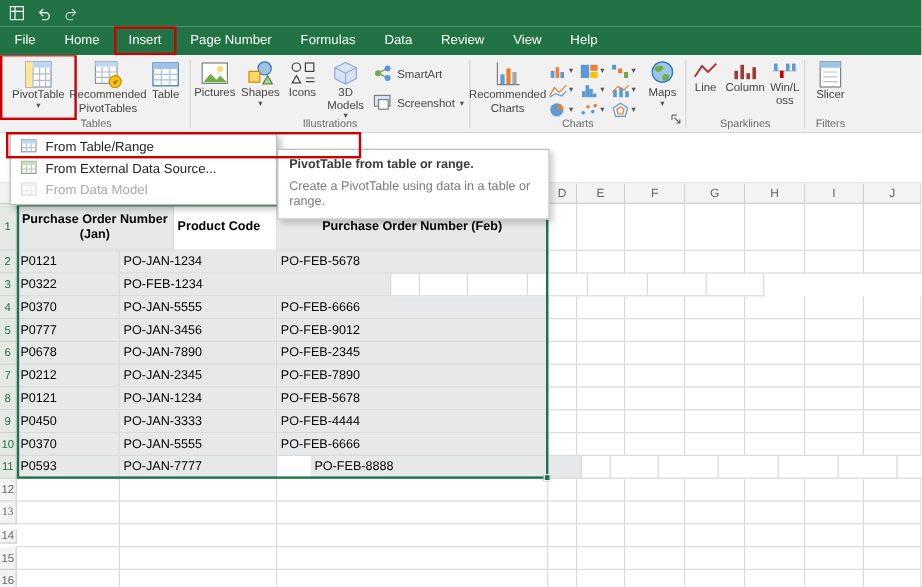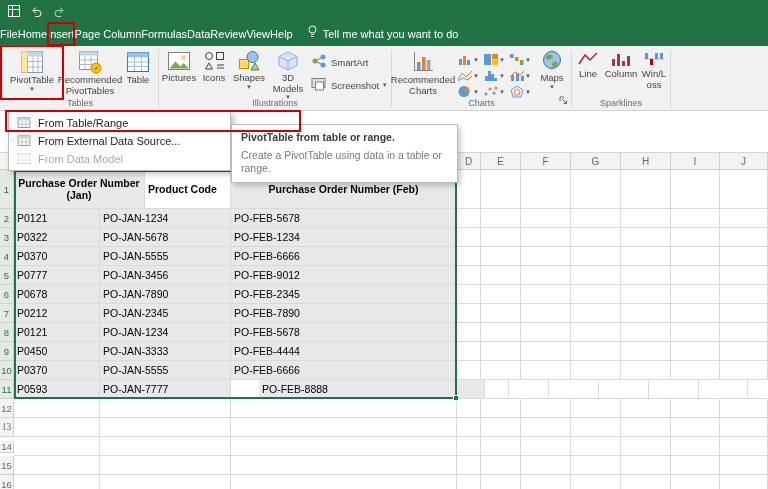--- a/index.html
+++ b/index.html
@@ -7,21 +7,21 @@
   body{font-family:"Liberation Sans",sans-serif;position:relative;background:#fff}
 
   
   .titlebar{position:absolute;left:0;top:0;width:768px;height:22px;background:#217346;color:#fff;display:flex;align-items:center}
   .qat{display:flex;gap:10px;margin-left:8px;align-items:center}
   .qat svg{display:block}
   .wintitle{position:absolute;left:522px;top:5px;font-size:11px;white-space:nowrap}
 
   
   .tabsbar{position:absolute;left:0;top:22px;width:768px;height:24px;background:#217346;display:flex;color:#fff;font-size:11px}
-  .tab{padding:0 0;line-height:24px;white-space:nowrap;cursor:default}
+  .tab{padding:0 12px;line-height:24px;white-space:nowrap;cursor:default}
   .tab.redline{outline:2px solid #cc0000;outline-offset:-2px}
   .tellme{display:flex;align-items:center;gap:5px;margin-left:14px;line-height:24px}
 
   
   .ribbon{position:absolute;left:0;top:46px;width:768px;height:65px;background:#f1f1f1;border-bottom:1px solid #d4d4d4;display:flex;padding:2px 0 0 3px;overflow:hidden}
   .rgroup{display:flex;flex-direction:column;position:relative;flex:0 0 auto}
   .rbuttons{display:flex;height:49px;align-items:flex-start}
   .rlabel{height:13px;text-align:center;font-size:9px;color:#6a6a6a;line-height:12px}
   .rdiv{width:1px;background:#d8d6d4;margin:2px 1px 3px 1px;flex:0 0 auto}
   .bigbtn{display:flex;flex-direction:column;align-items:center;padding-top:2px;font-size:9.5px;line-height:10.5px;color:#444;text-align:center;height:49px;cursor:default}
@@ -92,33 +92,26 @@
           <path d="M7 2.5 L10 5.5 L7 8.5" fill="none" stroke="#fff"></path>
         </svg>
       </span>
   </div>
 </div>
 
 <div class="tabsbar">
   <span class="tab">File</span>
   <span class="tab">Home</span>
   <span class="tab redline">Insert</span>
-  <span class="tab">Page Column</span>
+  <span class="tab">Page Number</span>
   <span class="tab">Formulas</span>
   <span class="tab">Data</span>
   <span class="tab">Review</span>
   <span class="tab">View</span>
   <span class="tab">Help</span>
-  <span class="tellme">
-    <span><svg width="11" height="13">
-          <circle cx="5.5" cy="4.5" r="3.5" fill="none" stroke="#fff"></circle>
-          <path d="M4 9.5 h3 M4 11.5 h3" stroke="#fff"></path>
-        </svg></span>
-    <span>Tell me what you want to do</span>
-  </span>
 </div>
 
 <div class="ribbon">
 
   <div class="rgroup">
     <div class="rbuttons">
       <div class="bigbtn redline" style="width:58px">
         <span>
             <svg width="24" height="24">
               <rect x="1.5" y="1.5" width="21" height="21" fill="#fff" stroke="#8496b0"></rect>
@@ -162,41 +155,41 @@
       <div class="bigbtn" style="width:38px">
         <span>
             <svg width="24" height="22">
               <rect x="1.5" y="2.5" width="21" height="17" fill="#fff" stroke="#7f7f7f"></rect>
               <circle cx="16.5" cy="7.5" r="2.5" fill="#ffd966"></circle>
               <path d="M2.5 18.5 l6-7 5 5 3-3.5 5 5 v0.5 z" fill="#70ad47"></path>
             </svg>
           </span>
         <span>Pictures</span>
       </div>
+      <div class="bigbtn" style="width:38px">
+        <span>
+            <svg width="24" height="22">
+              <circle cx="15.5" cy="7" r="5.5" fill="#9dc3e6" stroke="#2e75b6"></circle>
+              <rect x="2.5" y="9.5" width="9" height="9" fill="#ffd966" stroke="#bf9000"></rect>
+              <path d="M14 20 l4-7 4 7 z" fill="#a9d18e" stroke="#548235"></path>
+            </svg>
+          </span>
+        <span>Shapes</span>
+        <span class="arr">▾</span>
+      </div>
       <div class="bigbtn" style="width:32px">
         <span>
             <svg width="24" height="22">
               <circle cx="7" cy="6" r="3.5" fill="none" stroke="#404040"></circle>
               <rect x="14.5" y="2.5" width="7" height="7" fill="none" stroke="#404040"></rect>
               <path d="M7 13 l3.5 6 h-7 z" fill="none" stroke="#404040"></path>
               <path d="M15 15 h7 M15 18 h7" stroke="#404040"></path>
             </svg>
           </span>
         <span>Icons</span>
-      </div>
-      <div class="bigbtn" style="width:38px">
-        <span>
-            <svg width="24" height="22">
-              <circle cx="15.5" cy="7" r="5.5" fill="#9dc3e6" stroke="#2e75b6"></circle>
-              <rect x="2.5" y="9.5" width="9" height="9" fill="#ffd966" stroke="#bf9000"></rect>
-              <path d="M14 20 l4-7 4 7 z" fill="#a9d18e" stroke="#548235"></path>
-            </svg>
-          </span>
-        <span>Shapes</span>
-        <span class="arr">▾</span>
       </div>
       <div class="bigbtn" style="width:40px">
         <span>
             <svg width="24" height="22">
               <path d="M12 2 L21 6.5 V15.5 L12 20 L3 15.5 V6.5 Z" fill="#dae3f3" stroke="#8faadc"></path>
               <path d="M3 6.5 L12 11 L21 6.5 M12 11 V20" stroke="#8faadc" fill="none"></path>
             </svg>
           </span>
         <span>3D Models</span>
         <span class="arr">▾</span>
@@ -361,20 +354,35 @@
               <rect x="17" y="3" width="3" height="6" fill="#5b9bd5"></rect>
             </svg>
           </span>
         <span class="wl">Win/Loss</span>
       </div>
     </div>
     <div class="rlabel">Sparklines</div>
   </div>
   <div class="rdiv"></div>
 
+  <div class="rgroup">
+    <div class="rbuttons">
+      <div class="bigbtn" style="width:40px">
+        <span>
+            <svg width="22" height="24">
+              <rect x="2.5" y="1.5" width="17" height="21" fill="#fff" stroke="#7f7f7f"></rect>
+              <rect x="2.5" y="1.5" width="17" height="5" fill="#9dc3e6"></rect>
+              <path d="M5 10 H17 M5 14 H17 M5 18 H17" stroke="#bfbfbf"></path>
+            </svg>
+          </span>
+        <span>Slicer</span>
+      </div>
+    </div>
+    <div class="rlabel">Filters</div>
+  </div>
 </div>
 
 <div class="fxstrip"></div>
 
 <div class="sheet" id="sheet-grid">
   <div class="selborder"></div>
   <div class="fillhandle"></div>
 <div class="srow shead">
       <div class="scell rowhead" style="width: 14px;"></div>
       <div class="scell colhead" style="width: 86px;">A</div>
@@ -410,21 +418,20 @@
       <div class="scell " style="width: 40px; height: 100%;"></div>
       <div class="scell " style="width: 50px; height: 100%;"></div>
       <div class="scell " style="width: 50px; height: 100%;"></div>
       <div class="scell " style="width: 50px; height: 100%;"></div>
       <div class="scell " style="width: 49px; height: 100%;"></div>
       <div class="scell " style="width: 48px; height: 100%;"></div>
     </div>
     <div class="srow" style="height: 19px;">
       <div class="scell rowhead selhead" style="width: 14px;">3</div>
       <div class="scell  sel" style="width: 86px; height: 100%;">P0322</div>
-      <div class="scell  sel" style="width: 131px; height: 100%;">PO-JAN-5678</div>
       <div class="scell  sel" style="width: 226px; height: 100%;">PO-FEB-1234</div>
       <div class="scell " style="width: 24px; height: 100%;"></div>
       <div class="scell " style="width: 40px; height: 100%;"></div>
       <div class="scell " style="width: 50px; height: 100%;"></div>
       <div class="scell " style="width: 50px; height: 100%;"></div>
       <div class="scell " style="width: 50px; height: 100%;"></div>
       <div class="scell " style="width: 49px; height: 100%;"></div>
       <div class="scell " style="width: 48px; height: 100%;"></div>
     </div>
     <div class="srow" style="height: 19px;">

